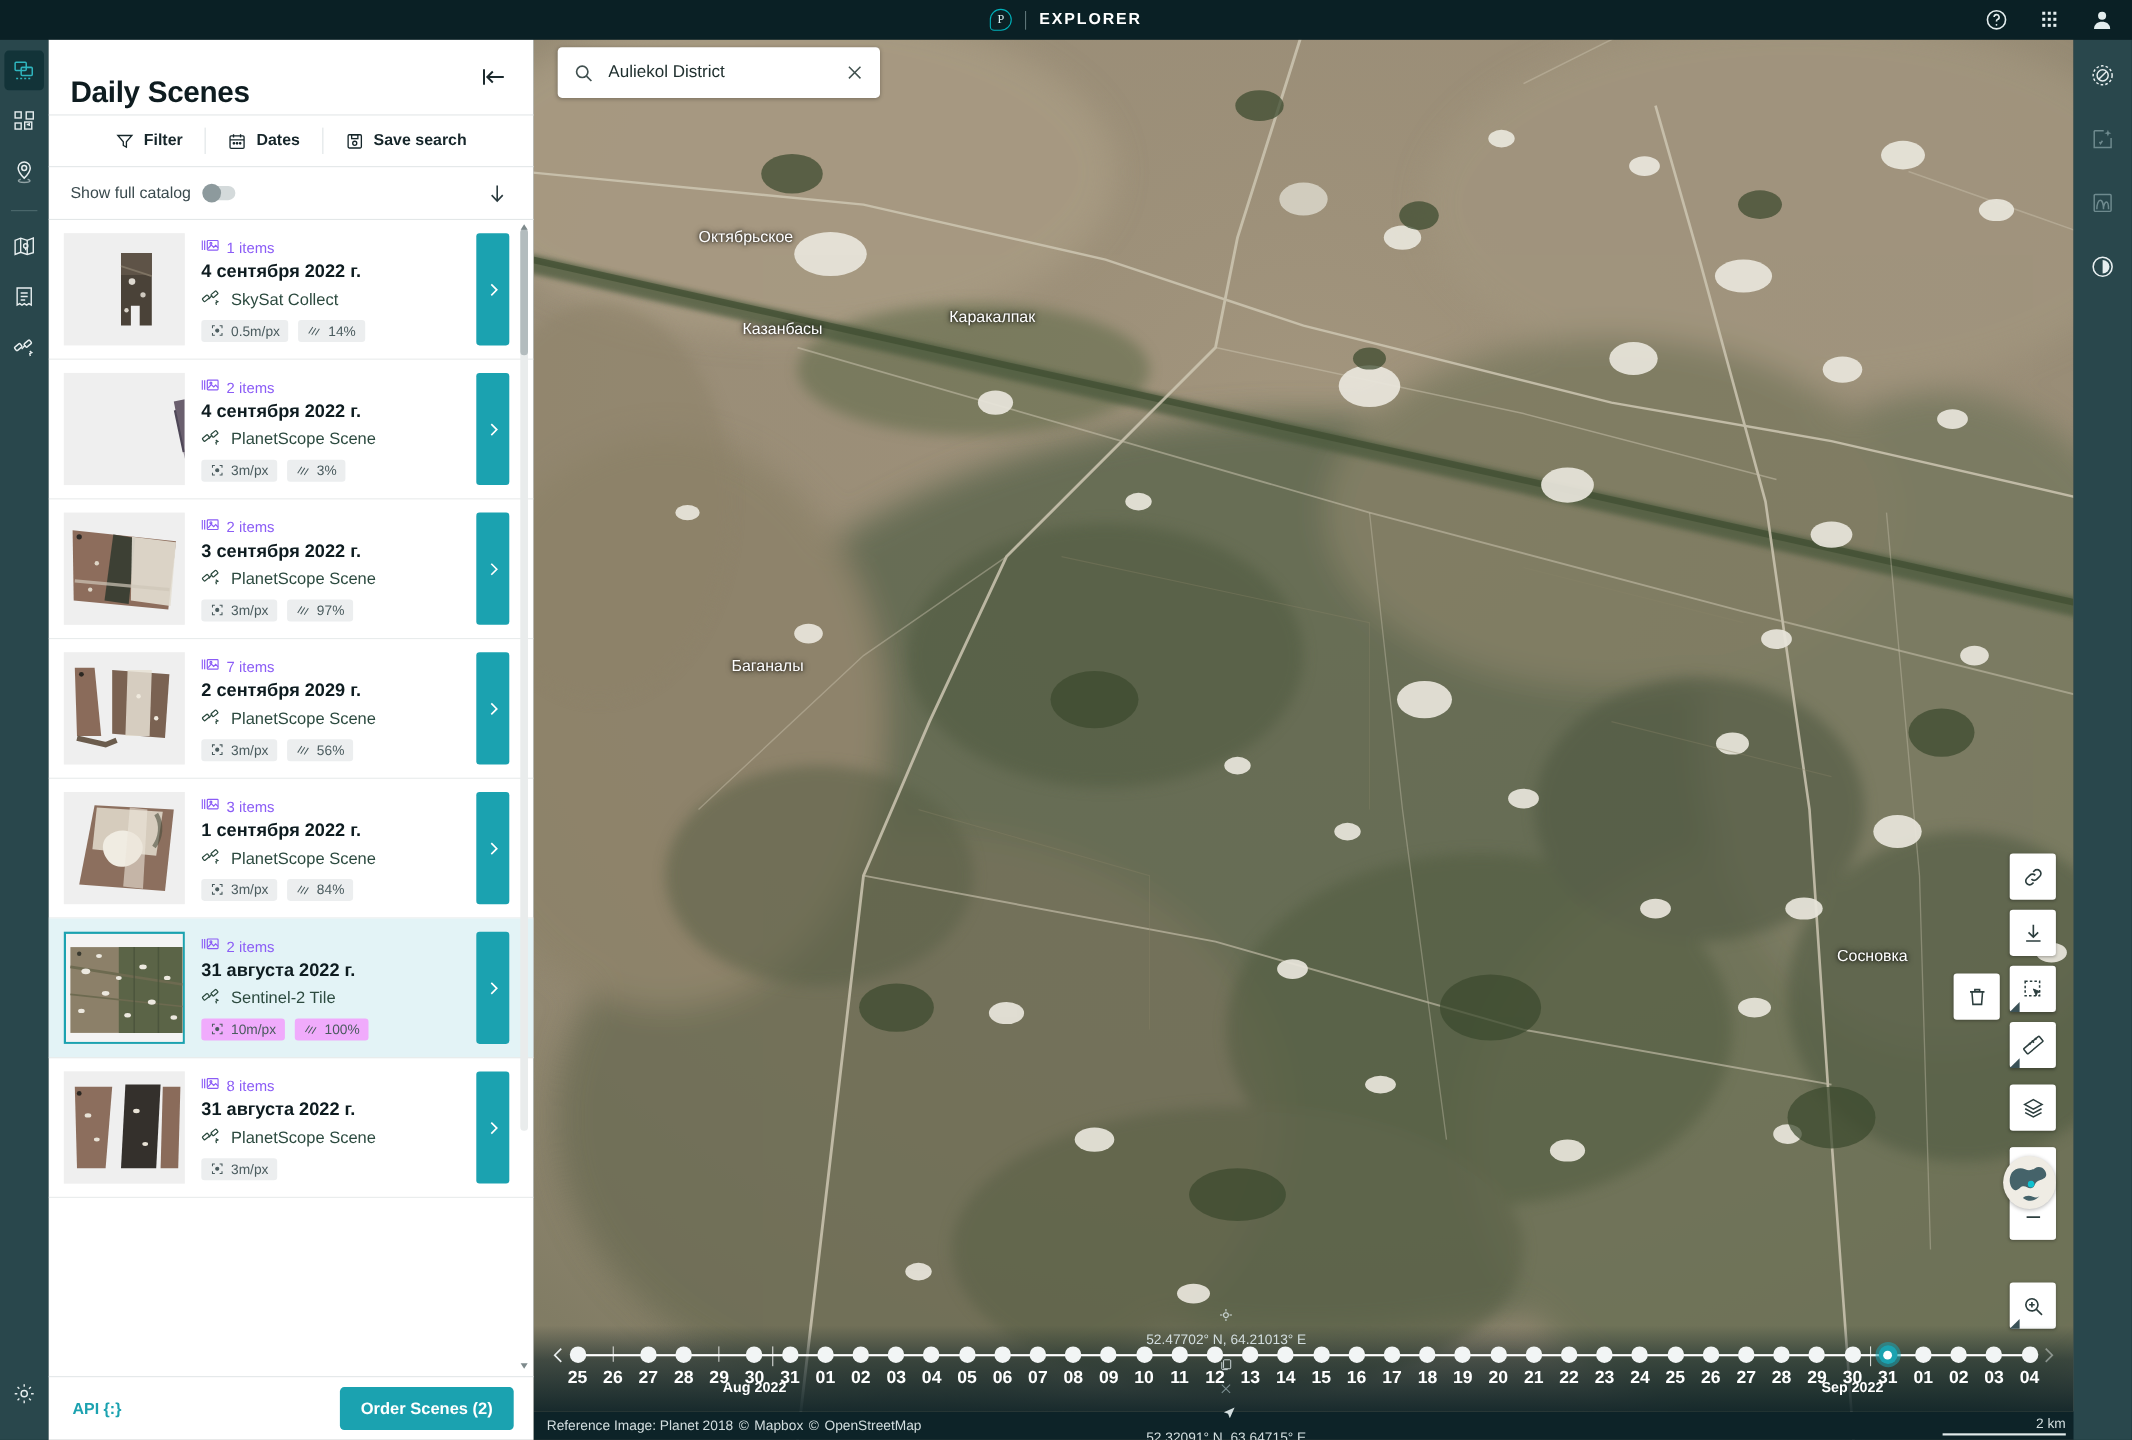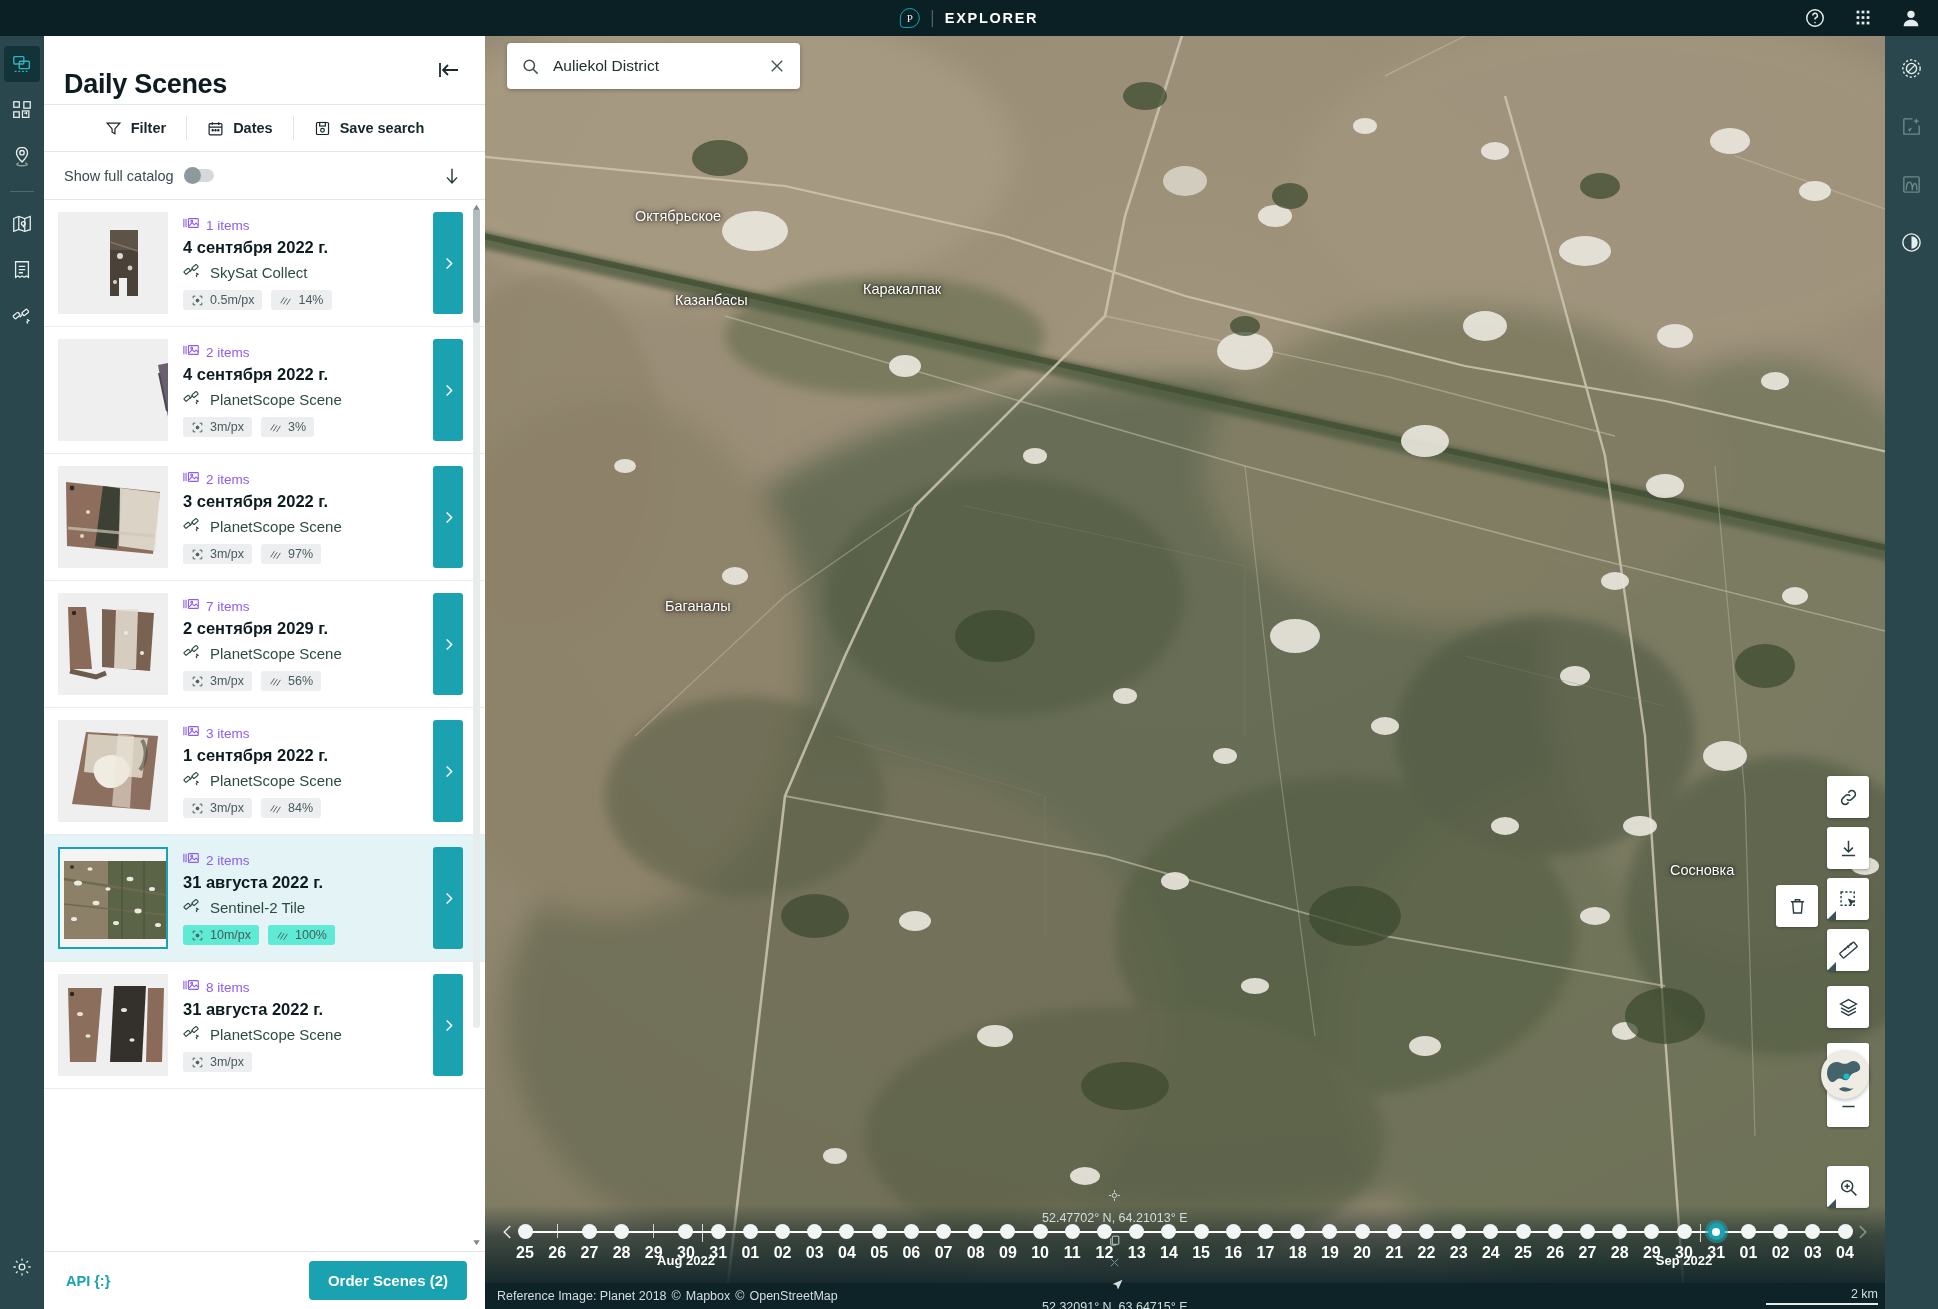--- a/index.html
+++ b/index.html
@@ -109,21 +109,21 @@
                font-size: 13.5px; color: #8b5cf6; }
   .items-row svg { width: 16px; height: 14px; flex: none; }
   .card-date { font-size: 16.5px; font-weight: bold; color: #0e1c20; }
   .sat-row { display: flex; align-items: center; gap: 9px;
              font-size: 15px; color: #2c4a3f; }
   .sat-row svg { width: 18px; height: 18px; flex: none; }
   .chips { display: flex; gap: 9px; margin-top: 2px; }
   .chip { background: #eceeef; border-radius: 3px; padding: 3px 8px;
           font-size: 12.5px; color: #4a5b5e; display: flex;
           align-items: center; gap: 6px; }
-  .card.selected .chip { background: #5eead4; }
+  .card.selected .chip { background: #f0abfc; }
   .chip svg { width: 13px; height: 13px; flex: none; }
   .chev { width: 30px; background: #1ba2b0; border-radius: 3px;
           display: flex; align-items: center; justify-content: center;
           margin-right: 22px; color: #fff; flex: none; }
   .chev svg { width: 15px; height: 15px; }
   #vscroll { position: absolute; right: 5px; top: 8px; width: 7px;
              height: 820px; background: #e9ecec; border-radius: 4px; }
   #vthumb { position: absolute; right: 5px; top: 8px; width: 7px;
             height: 115px; background: #b3bcbe; border-radius: 4px; }
   .scroll-arrow { position: absolute; right: 3px; width: 11px; height: 11px;

